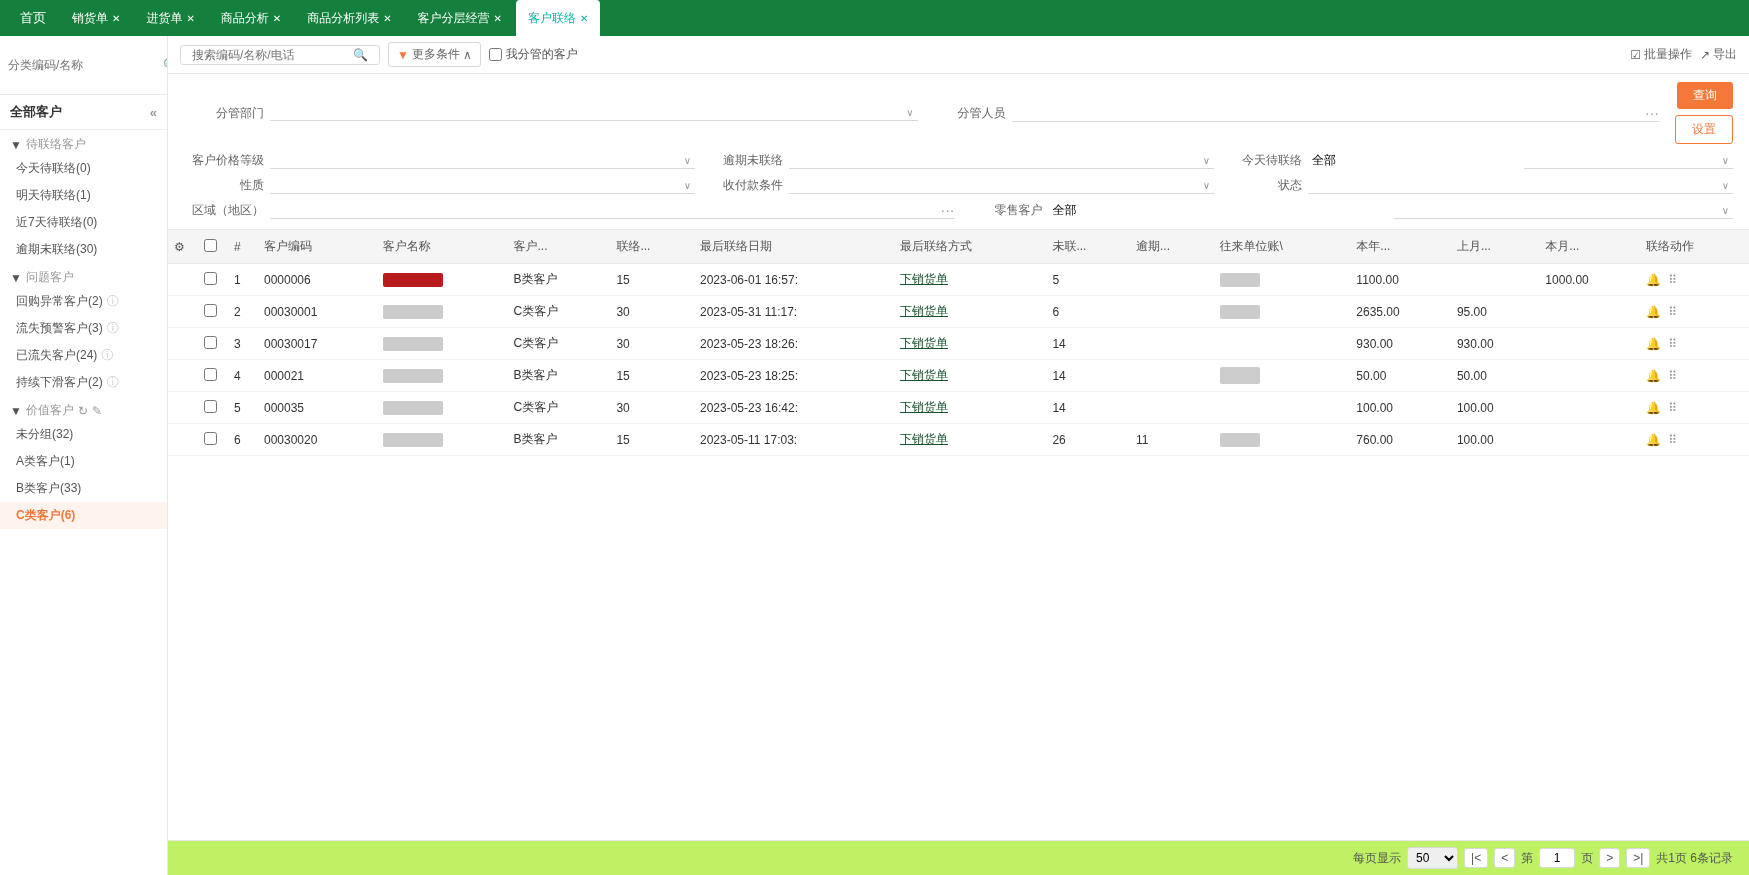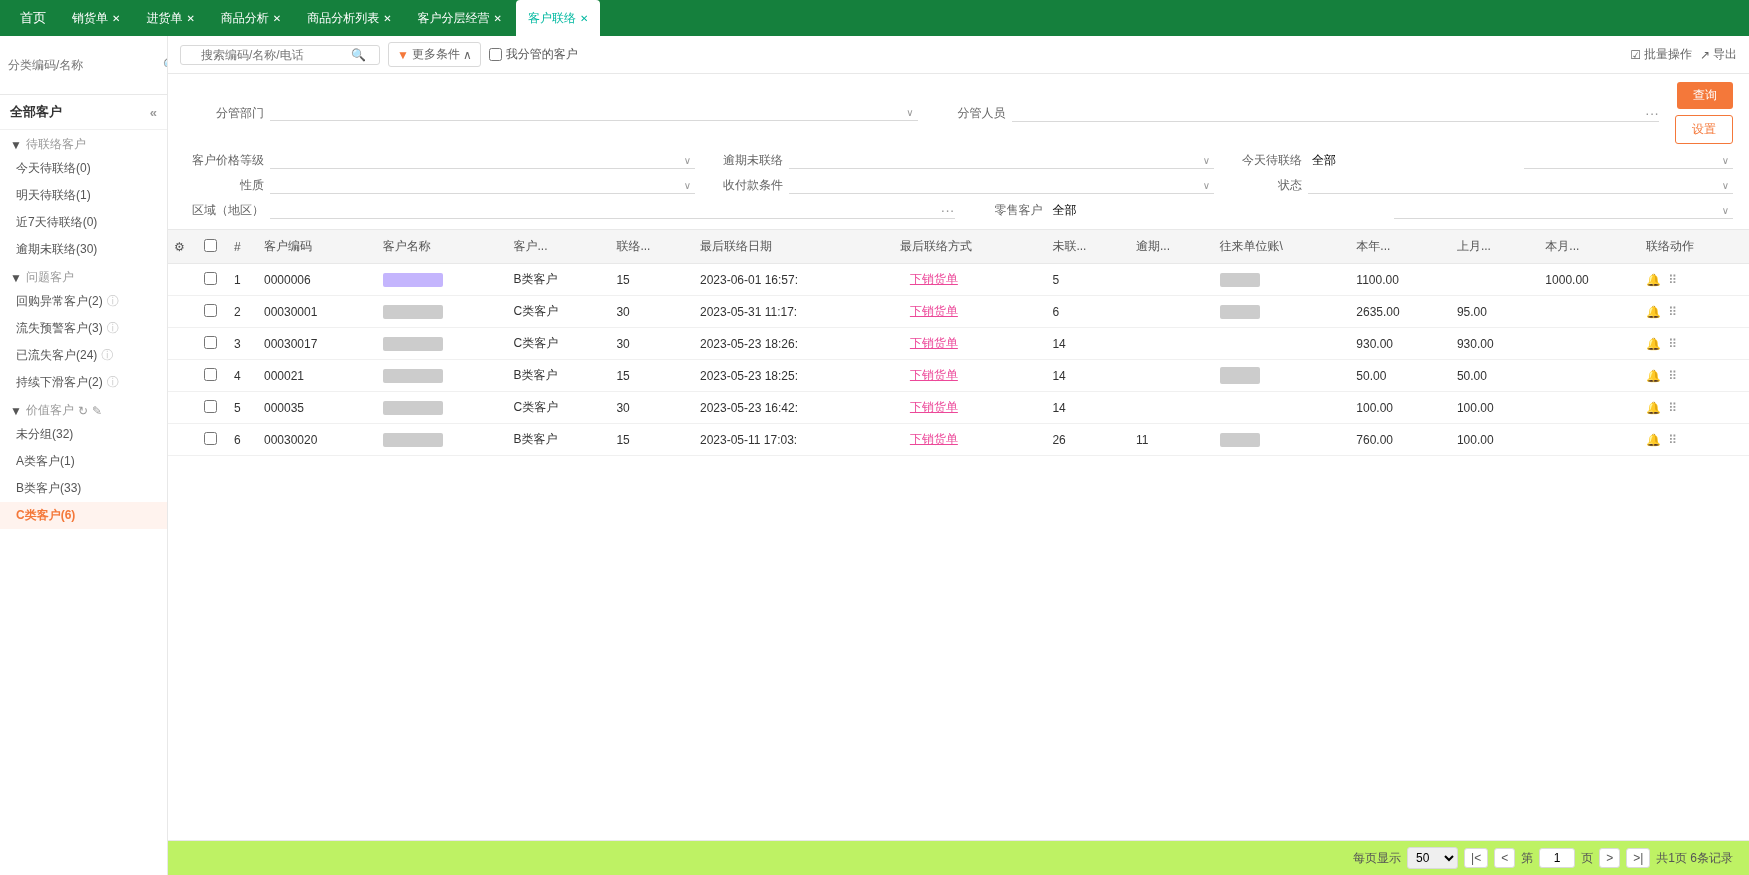--- a/index.html
+++ b/index.html
@@ -23,21 +23,21 @@
     .sidebar-all span { font-size: 13px; }
     .sidebar-section-title { padding: 6px 10px 2px; color: #999; font-size: 11px; display: flex; align-items: center; gap: 4px; }
     .sidebar-item { padding: 5px 10px 5px 16px; cursor: pointer; color: #555; display: flex; align-items: center; gap: 4px; }
     .sidebar-item.active { background: #fff3ee; color: #f4783a; font-weight: bold; }
 
     
     .content { flex: 1; display: flex; flex-direction: column; overflow: hidden; }
 
     
     .toolbar { display: flex; align-items: center; padding: 6px 12px; background: #fff; border-bottom: 1px solid #e8e8e8; gap: 8px; }
-    .search-box { display: flex; align-items: flex-start; border: 1px solid #d9d9d9; border-radius: 3px; padding: 2px 20px; width: 200px; }
+    .search-box { display: flex; align-items: flex-start; border: 1px solid #d9d9d9; border-radius: 3px; padding: 2px 11px; width: 200px; }
     .search-box input { border: none; outline: none; flex: 1; font-size: 12px; }
     .search-box .icon { color: #999; cursor: pointer; }
     .filter-btn { display: flex; align-items: center; gap: 3px; cursor: pointer; color: #666; border: 1px solid #d9d9d9; border-radius: 3px; padding: 3px 8px; background: #fff; }
     .checkbox-label { display: flex; align-items: center; gap: 4px; cursor: pointer; color: #555; }
     .toolbar-right { margin-left: auto; display: flex; align-items: center; gap: 8px; }
     .batch-btn { display: flex; align-items: center; gap: 3px; cursor: pointer; color: #666; }
     .export-btn { display: flex; align-items: center; gap: 3px; cursor: pointer; color: #666; }
 
     
     .filter-panel { background: #fff; border-bottom: 1px solid #e8e8e8; padding: 8px 16px; }
@@ -55,21 +55,21 @@
 
     
     .table-container { flex: 1; overflow: auto; background: #fff; margin: 0; }
     table { width: 100%; border-collapse: collapse; font-size: 12px; }
     thead tr { background: #f5f5f5; }
     th { padding: 8px 6px; text-align: left; color: #555; font-weight: normal; border-bottom: 1px solid #e8e8e8; white-space: nowrap; position: sticky; top: 0; background: #f5f5f5; z-index: 1; }
     td { padding: 7px 6px; color: #333; border-bottom: 1px solid #f0f0f0; white-space: nowrap; }
     .col-settings { width: 30px; }
     .col-check { width: 30px; }
     .col-num { width: 30px; }
-    .link-text { color: #ec4899; cursor: pointer; text-decoration: underline; margin-left: 10px; }
+    .link-text { color: #14532d; cursor: pointer; text-decoration: underline; }
 
     
     .pagination { display: flex; align-items: center; justify-content: flex-end; padding: 6px 16px; background: #bef264; border-top: 1px solid #e8e8e8; gap: 6px; font-size: 12px; color: #555; }
     .page-btn { border: 1px solid #d9d9d9; background: #fff; border-radius: 3px; padding: 2px 6px; cursor: pointer; color: #555; }
     .page-input { width: 36px; border: 1px solid #d9d9d9; border-radius: 3px; text-align: center; padding: 2px 4px; outline: none; }
     .page-select { border: 1px solid #d9d9d9; border-radius: 3px; padding: 2px 4px; outline: none; cursor: pointer; }
   </style>
 </head>
 <body>
 
@@ -299,21 +299,21 @@
             <th>本月...</th>
             <th>联络动作</th>
           </tr>
         </thead>
         <tbody id="table-body">
         <tr>
       <td></td>
       <td><input type="checkbox" style=""></td>
       <td>1</td>
       <td>0000006</td>
-      <td><span style="display:inline-block;background:#c4b5fd;color:transparent;border-radius:2px;min-width:60px;font-style:italic;">12█</span></td>
+      <td><span style="display:inline-block;background:#b91c1c;color:transparent;border-radius:2px;min-width:60px;font-style:italic;">12█</span></td>
       <td>B类客户</td>
       <td>15</td>
       <td>2023-06-01 16:57:</td>
       <td><span class="link-text">下销货单</span></td>
       <td>5</td>
       <td></td>
       <td><span style="display:inline-block;background:#ccc;color:transparent;border-radius:2px;min-width:40px;">1█</span></td>
       <td>1100.00</td>
       <td></td>
       <td>1000.00</td>

